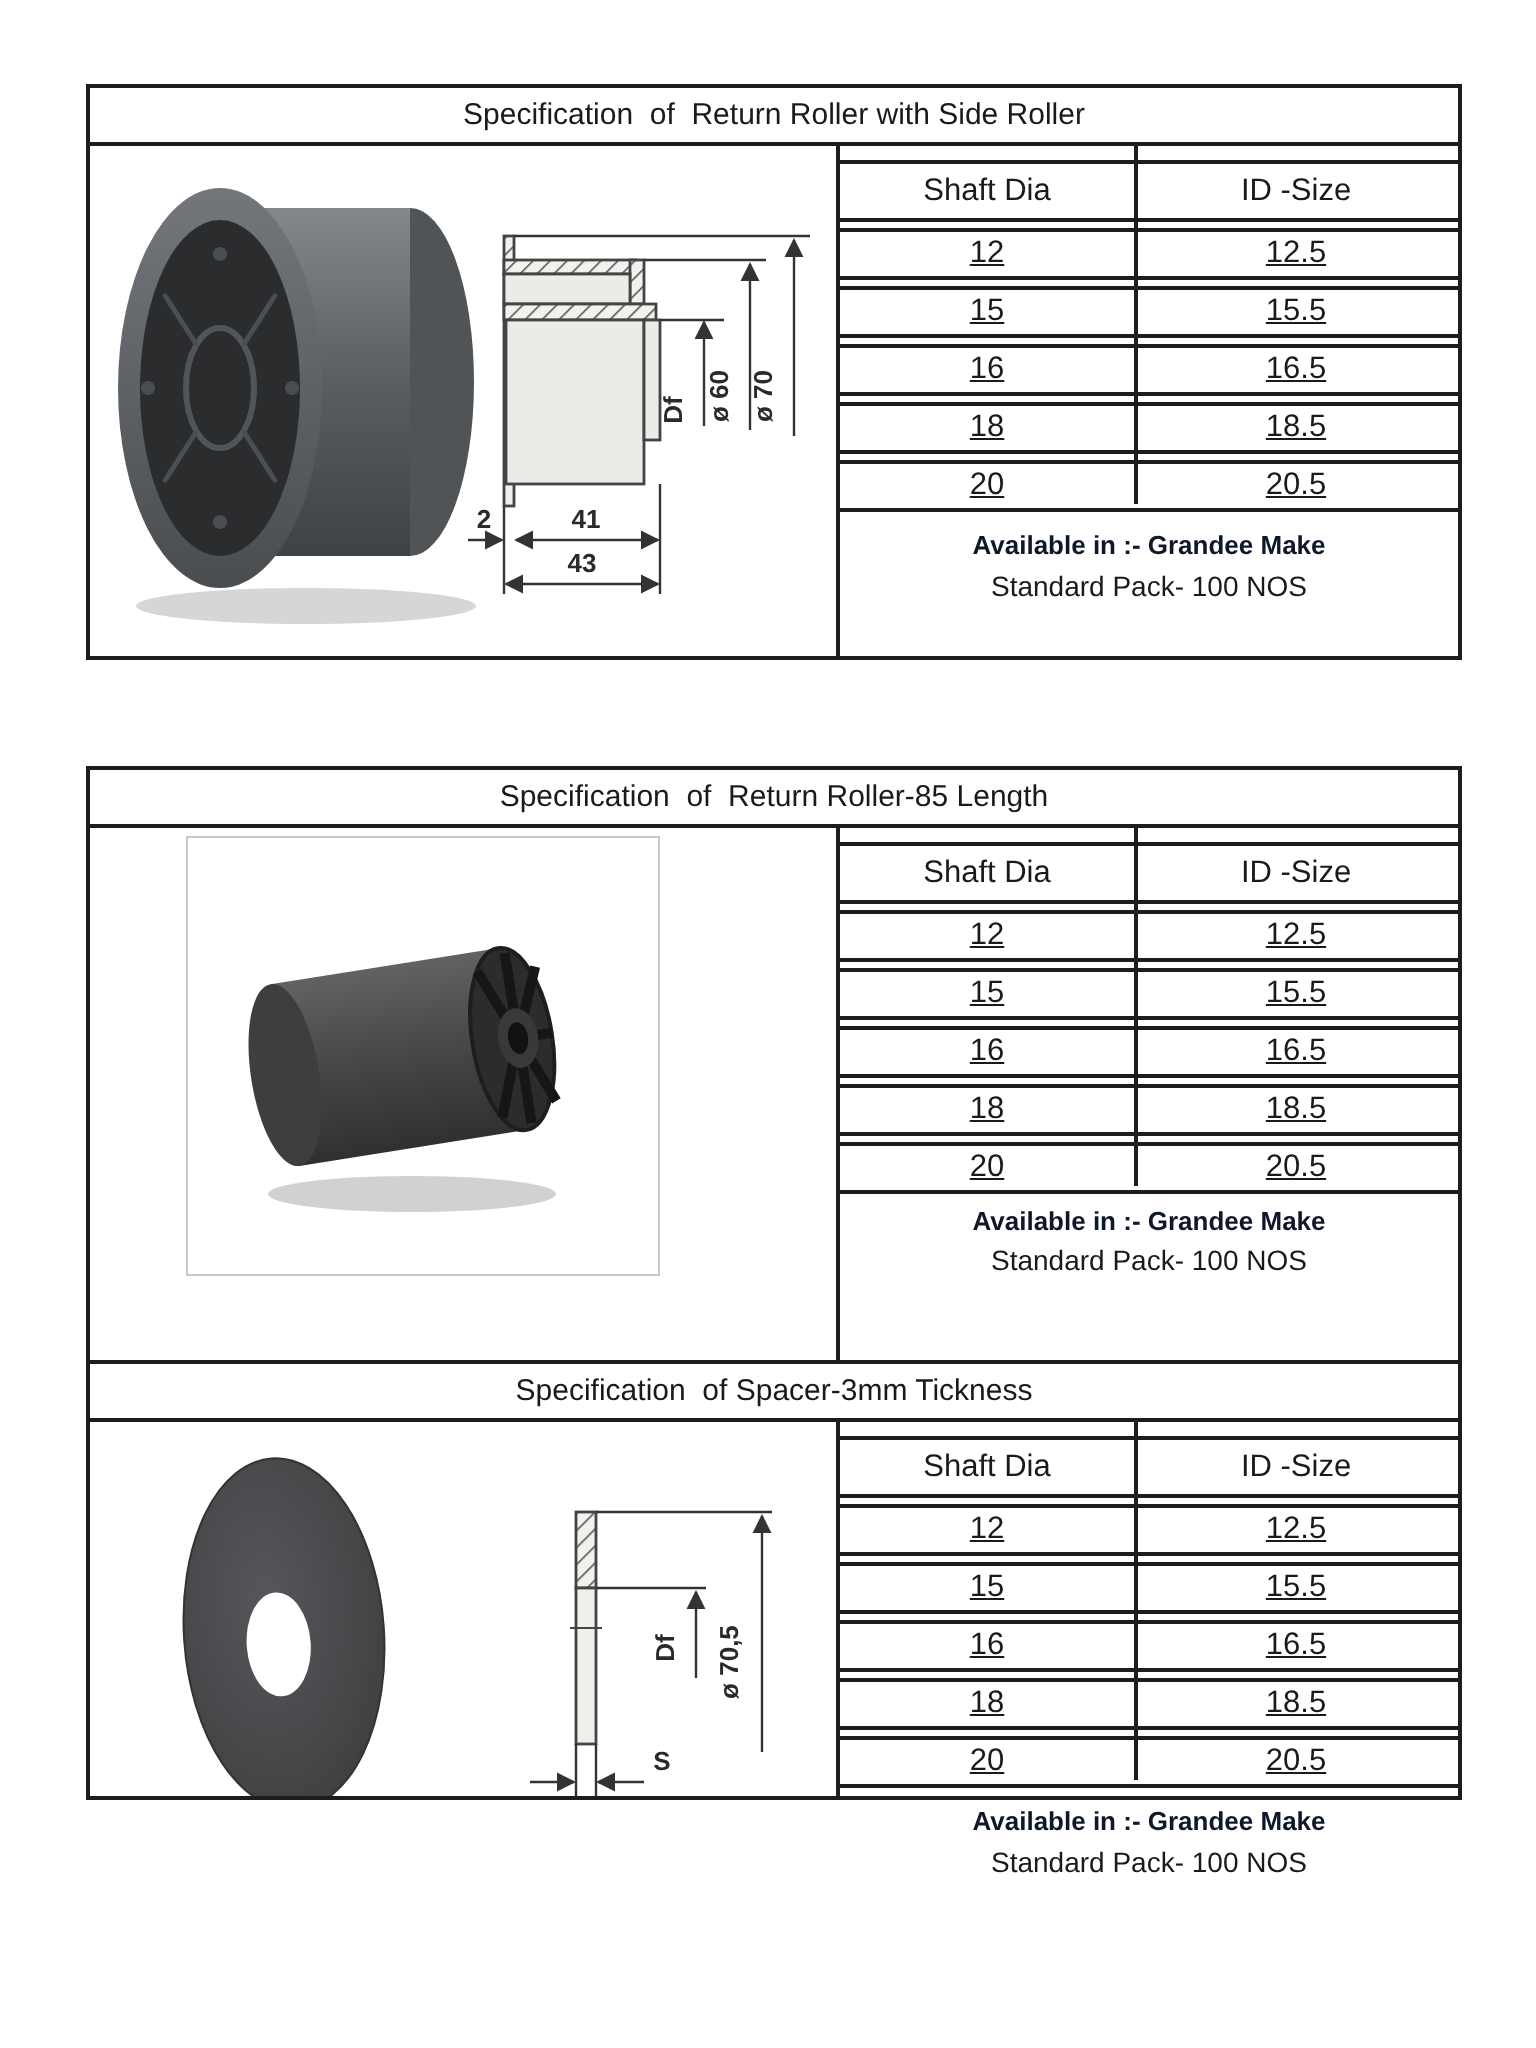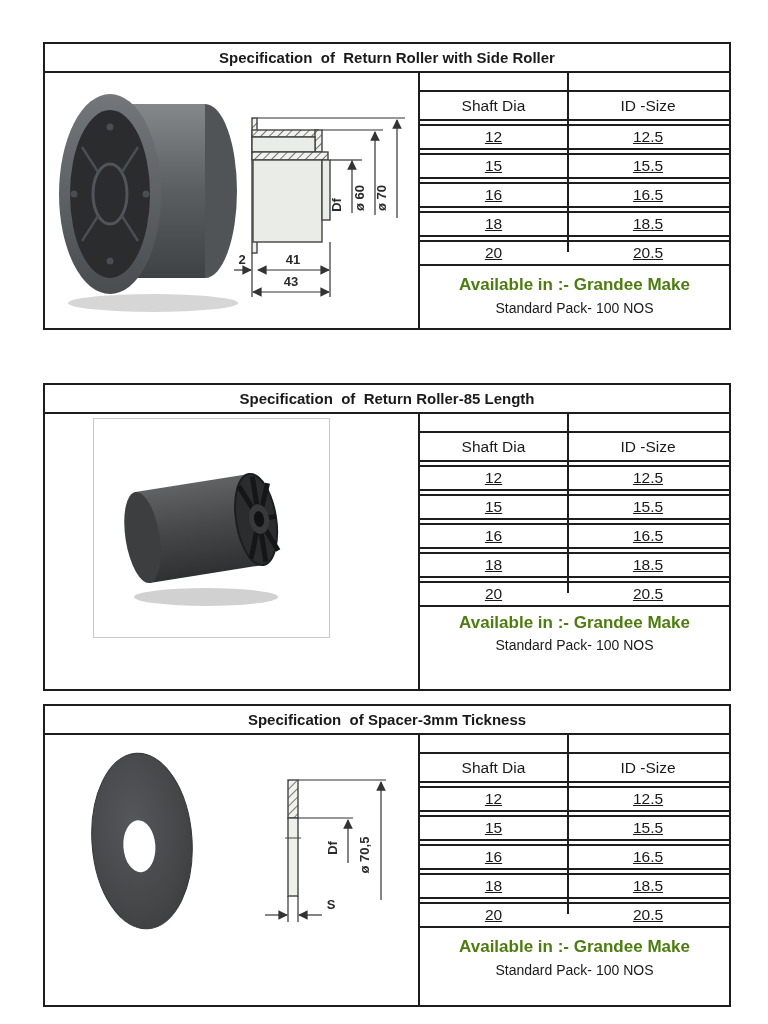--- a/index.html
+++ b/index.html
@@ -6,43 +6,43 @@
   body {
     width:768px; height:1024px; background:#ffffff; position:relative;
     font-family:"Liberation Sans", sans-serif; color:#1a1a1a;
   }
   .section {
     position:absolute; left:43px; width:688px; box-sizing:border-box;
     border:2px solid #1d1d1d; background:#fff;
   }
   #section-1 { top:42px;  height:288px; }
   #section-2 { top:383px; height:308px; }
-  #section-3 { top:704px; height:303px; }
+  #section-3 { top:680px; height:220px; }
 
   .title {
     height:27px; border-bottom:2px solid #1d1d1d;
     display:flex; align-items:center; justify-content:center;
-    font-weight:bold; font-size:15px; white-space:pre;
+    font-weight:normal; font-size:15px; white-space:pre;
   }
   .sec-body { display:flex; height:calc(100% - 29px); }
   .image-panel { width:373px; flex:none; border-right:2px solid #1d1d1d; position:relative; overflow:hidden; }
   .table-panel { flex:1; position:relative; display:flex; flex-direction:column; }
 
   .col-divider { position:absolute; left:147px; top:0; width:2px; height:179px; background:#1d1d1d; }
 
-  .rows { display:flex; flex-direction:column; gap:3px; margin-top:17px; }
+  .rows { display:flex; flex-direction:column; gap:3px; margin-top:7px; }
   .row { display:flex; box-sizing:border-box; border-top:2px solid #1d1d1d; border-bottom:2px solid #1d1d1d; }
   .row.header { height:31px; }
   .row.data   { height:26px;text-decoration:underline; }
   .cell { display:flex; align-items:center; justify-content:center; font-size:15.5px; }
   .cell.c1 { width:147px; flex:none; }
   .cell.c2 { flex:1; }
 
   .footer { flex:1; display:flex; flex-direction:column; align-items:center; padding-top:9px; gap:5px; }
-  .avail { color:#4d7c0f; font-weight:bold; font-size:17px; }
+  .avail { color:#0f172a; font-weight:bold; font-size:13px; }
   .pack  { font-size:14px; }
 
   .abs { position:absolute; }
   svg text { font-family:"Liberation Sans", sans-serif; }
   .dim-label { font-size:13px; font-weight:600; fill:#2a2a2a; }
   .photo-frame { position:absolute; left:48px; top:4px; width:235px; height:218px; border:1px solid #c8c8c8; background:#fff; }
 </style>
 </head>
 <body>
 

